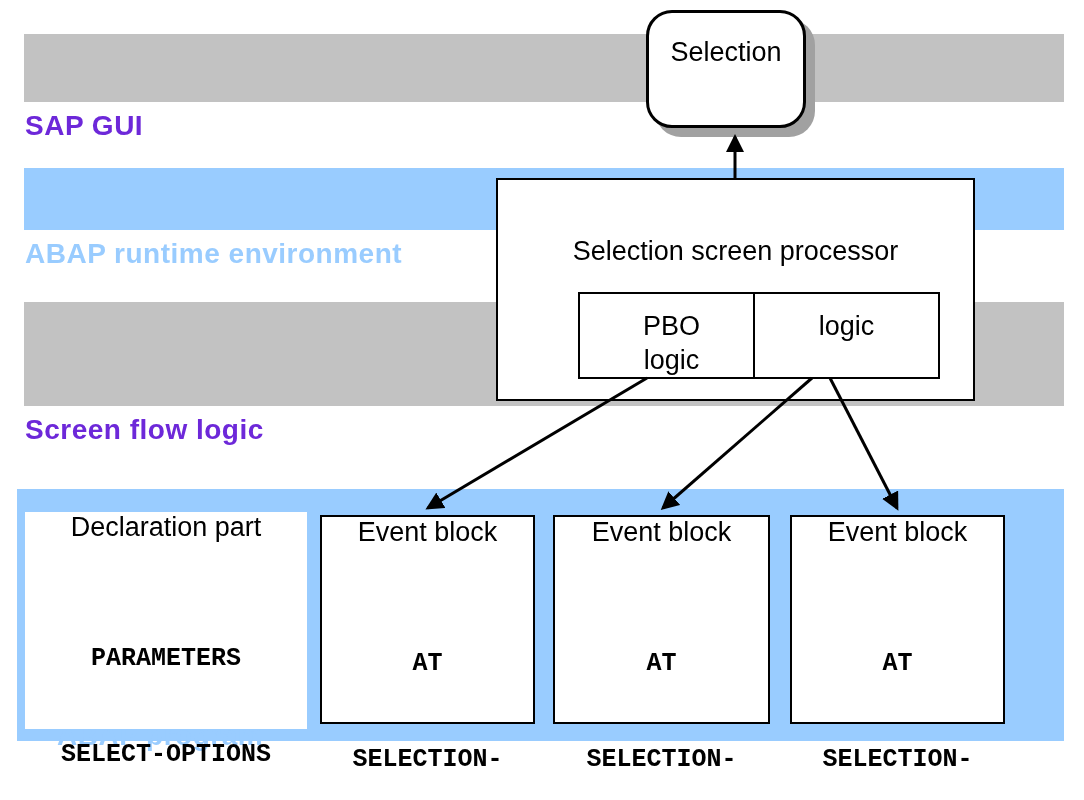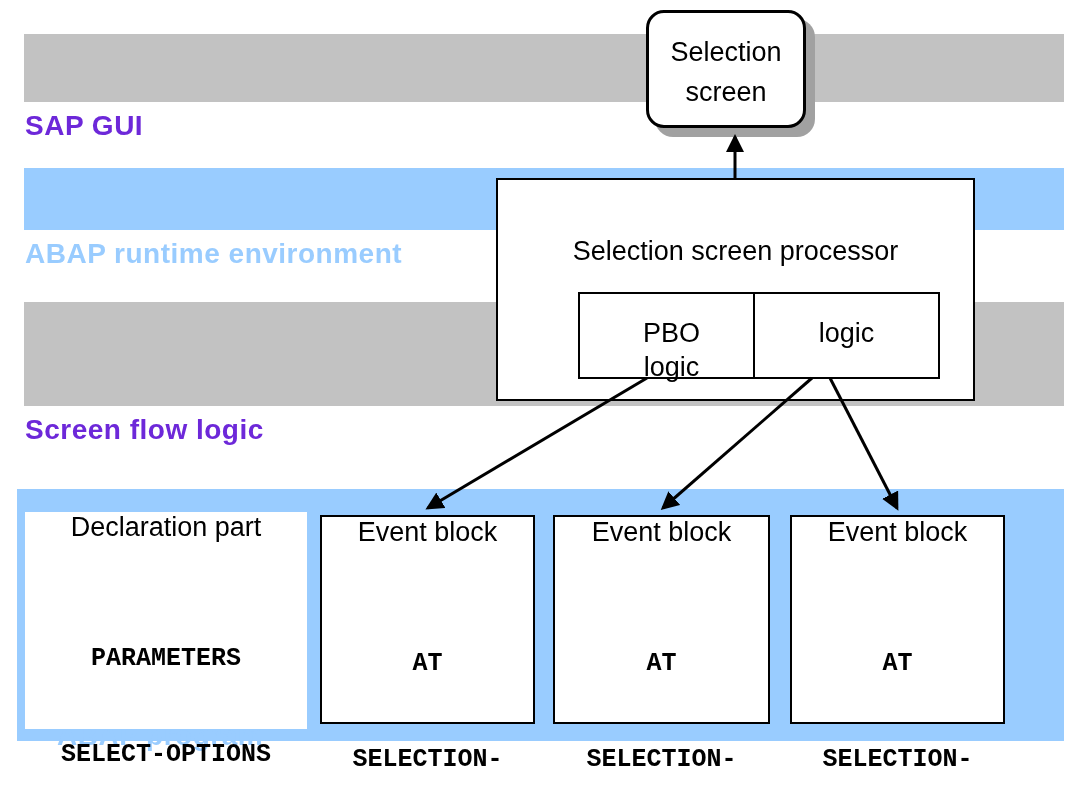--- a/index.html
+++ b/index.html
@@ -30,37 +30,37 @@
   .band-label.blue { color: #99ccff; }
   #label-sap-gui      { top: 110px; }
   #label-abap-runtime { top: 238px; }
   #label-screen-flow  { top: 414px; }
   #label-abap-program { top: 720px; margin-left: 32px; }
 
   .node { position: absolute; z-index: 3; background: #ffffff; box-sizing: border-box; }
 
   #selection-screen-node {
     left: 646px; top: 10px; width: 160px; height: 118px;
-    border: 3px solid #000000; border-radius: 18px;
+    border: 3px solid #000000; border-radius: 26px;
     box-shadow: 9px 9px 0 #a1a1a1;
     text-align: center; font-size: 27px; color: #000000;
     padding-top: 19px; line-height: 40px;
   }
 
   #processor-node {
     left: 496px; top: 178px; width: 479px; height: 223px;
     border: 2px solid #000000;
     text-align: center;
   }
   #processor-title { margin-top: 56px; font-size: 27px; color: #000000; }
 
   .logic-box {
     position: absolute; top: 112px; width: 187px; height: 87px;
     border: 2px solid #000000; box-sizing: border-box;
-    text-align: center; font-size: 27px; line-height: 34px; padding-top: 22px;
+    text-align: center; font-size: 27px; line-height: 34px; padding-top: 15px;
     background: #ffffff;
   }
   #pbo-box { left: 80px; }
   #pai-box { left: 255px; }
 
   .program-box {
     text-align: center;
   }
   #declaration-node { left: 25px;  top: 512px; width: 282px; height: 217px; border: none; }
   #event1-node      { left: 320px; top: 515px; width: 215px; height: 209px; border: 2px solid #000; }
@@ -94,21 +94,20 @@
   <div id="band-screen-flow" class="band gray"></div>
   <div id="band-abap-program" class="band blue"></div>
 
   <div id="label-sap-gui" class="band-label gray">SAP GUI</div>
   <div id="label-abap-runtime" class="band-label blue">ABAP runtime environment</div>
   <div id="label-screen-flow" class="band-label gray">Screen flow logic</div>
   <div id="label-abap-program" class="band-label blue">ABAP program</div>
 
   <div id="selection-screen-node" class="node">
     <div>Selection</div>
-    <div>screen</div>
   </div>
 
   <div id="processor-node" class="node">
     <div id="processor-title">Selection screen processor</div>
     <div id="pbo-box" class="logic-box">
       <div>PBO</div>
       <div>logic</div>
     </div>
     <div id="pai-box" class="logic-box">
       <div>logic</div>

